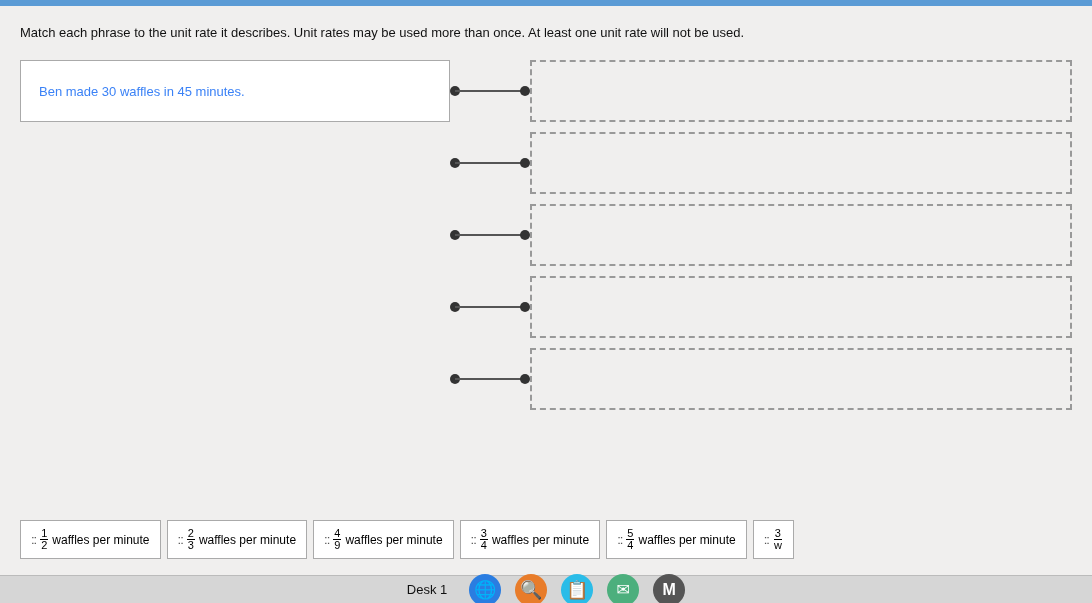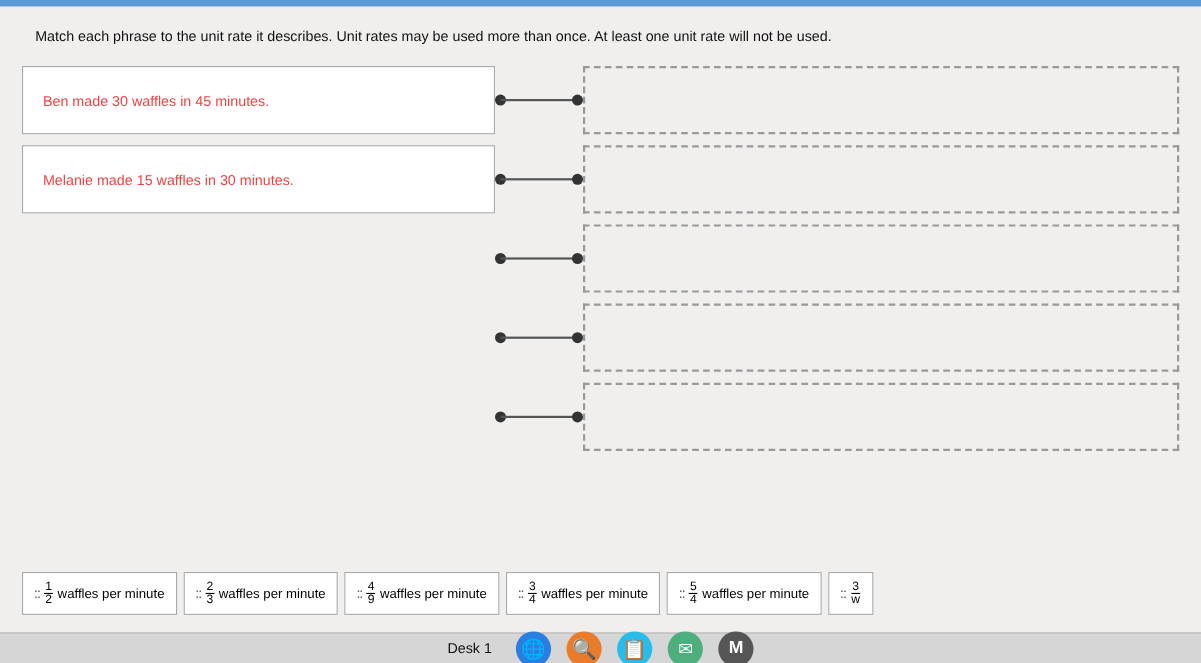--- a/index.html
+++ b/index.html
@@ -25,42 +25,41 @@
       padding: 18px 20px 10px 20px;
       display: flex;
       flex-direction: column;
     }
 
     .instructions {
       font-size: 13px;
       color: #111;
       margin-bottom: 18px;
       line-height: 1.4;
-      margin-left: 12px;
     }
 
     .matching-area {
       display: flex;
       flex: 1;
       gap: 0;
     }
 
     .phrases-column {
       display: flex;
       flex-direction: column;
       gap: 10px;
       width: 430px;
     }
 
     .phrase-box {
       background: white;
       border: 1.5px solid #aaa;
       padding: 12px 18px;
       font-size: 13px;
-      color: #ef4444;
+      color: #3b82f6;
       height: 62px;
       display: flex;
       align-items: center;
     }
 
     .connectors-column {
       width: 80px;
       display: flex;
       flex-direction: column;
       gap: 10px;
@@ -201,23 +200,20 @@
 <div class="top-bar"></div>
 
 <div class="main-content">
   <p class="instructions">Match each phrase to the unit rate it describes. Unit rates may be used more than once. At least one unit rate will not be used.</p>
 
   <div class="matching-area">
 
     <div class="phrases-column">
       <div class="phrase-box">
         <span>Ben made 30 waffles in 45 minutes.</span>
-      </div>
-      <div class="phrase-box">
-        <span>Melanie made 15 waffles in 30 minutes.</span>
       </div>
     </div>
 
     <div class="connectors-column">
       <div class="connector-row">
         <div class="connector-dot-left"></div>
         <div class="connector-line line-1" style="width:70px;"></div>
         <div class="connector-dot-right"></div>
       </div>
       <div class="connector-row">

